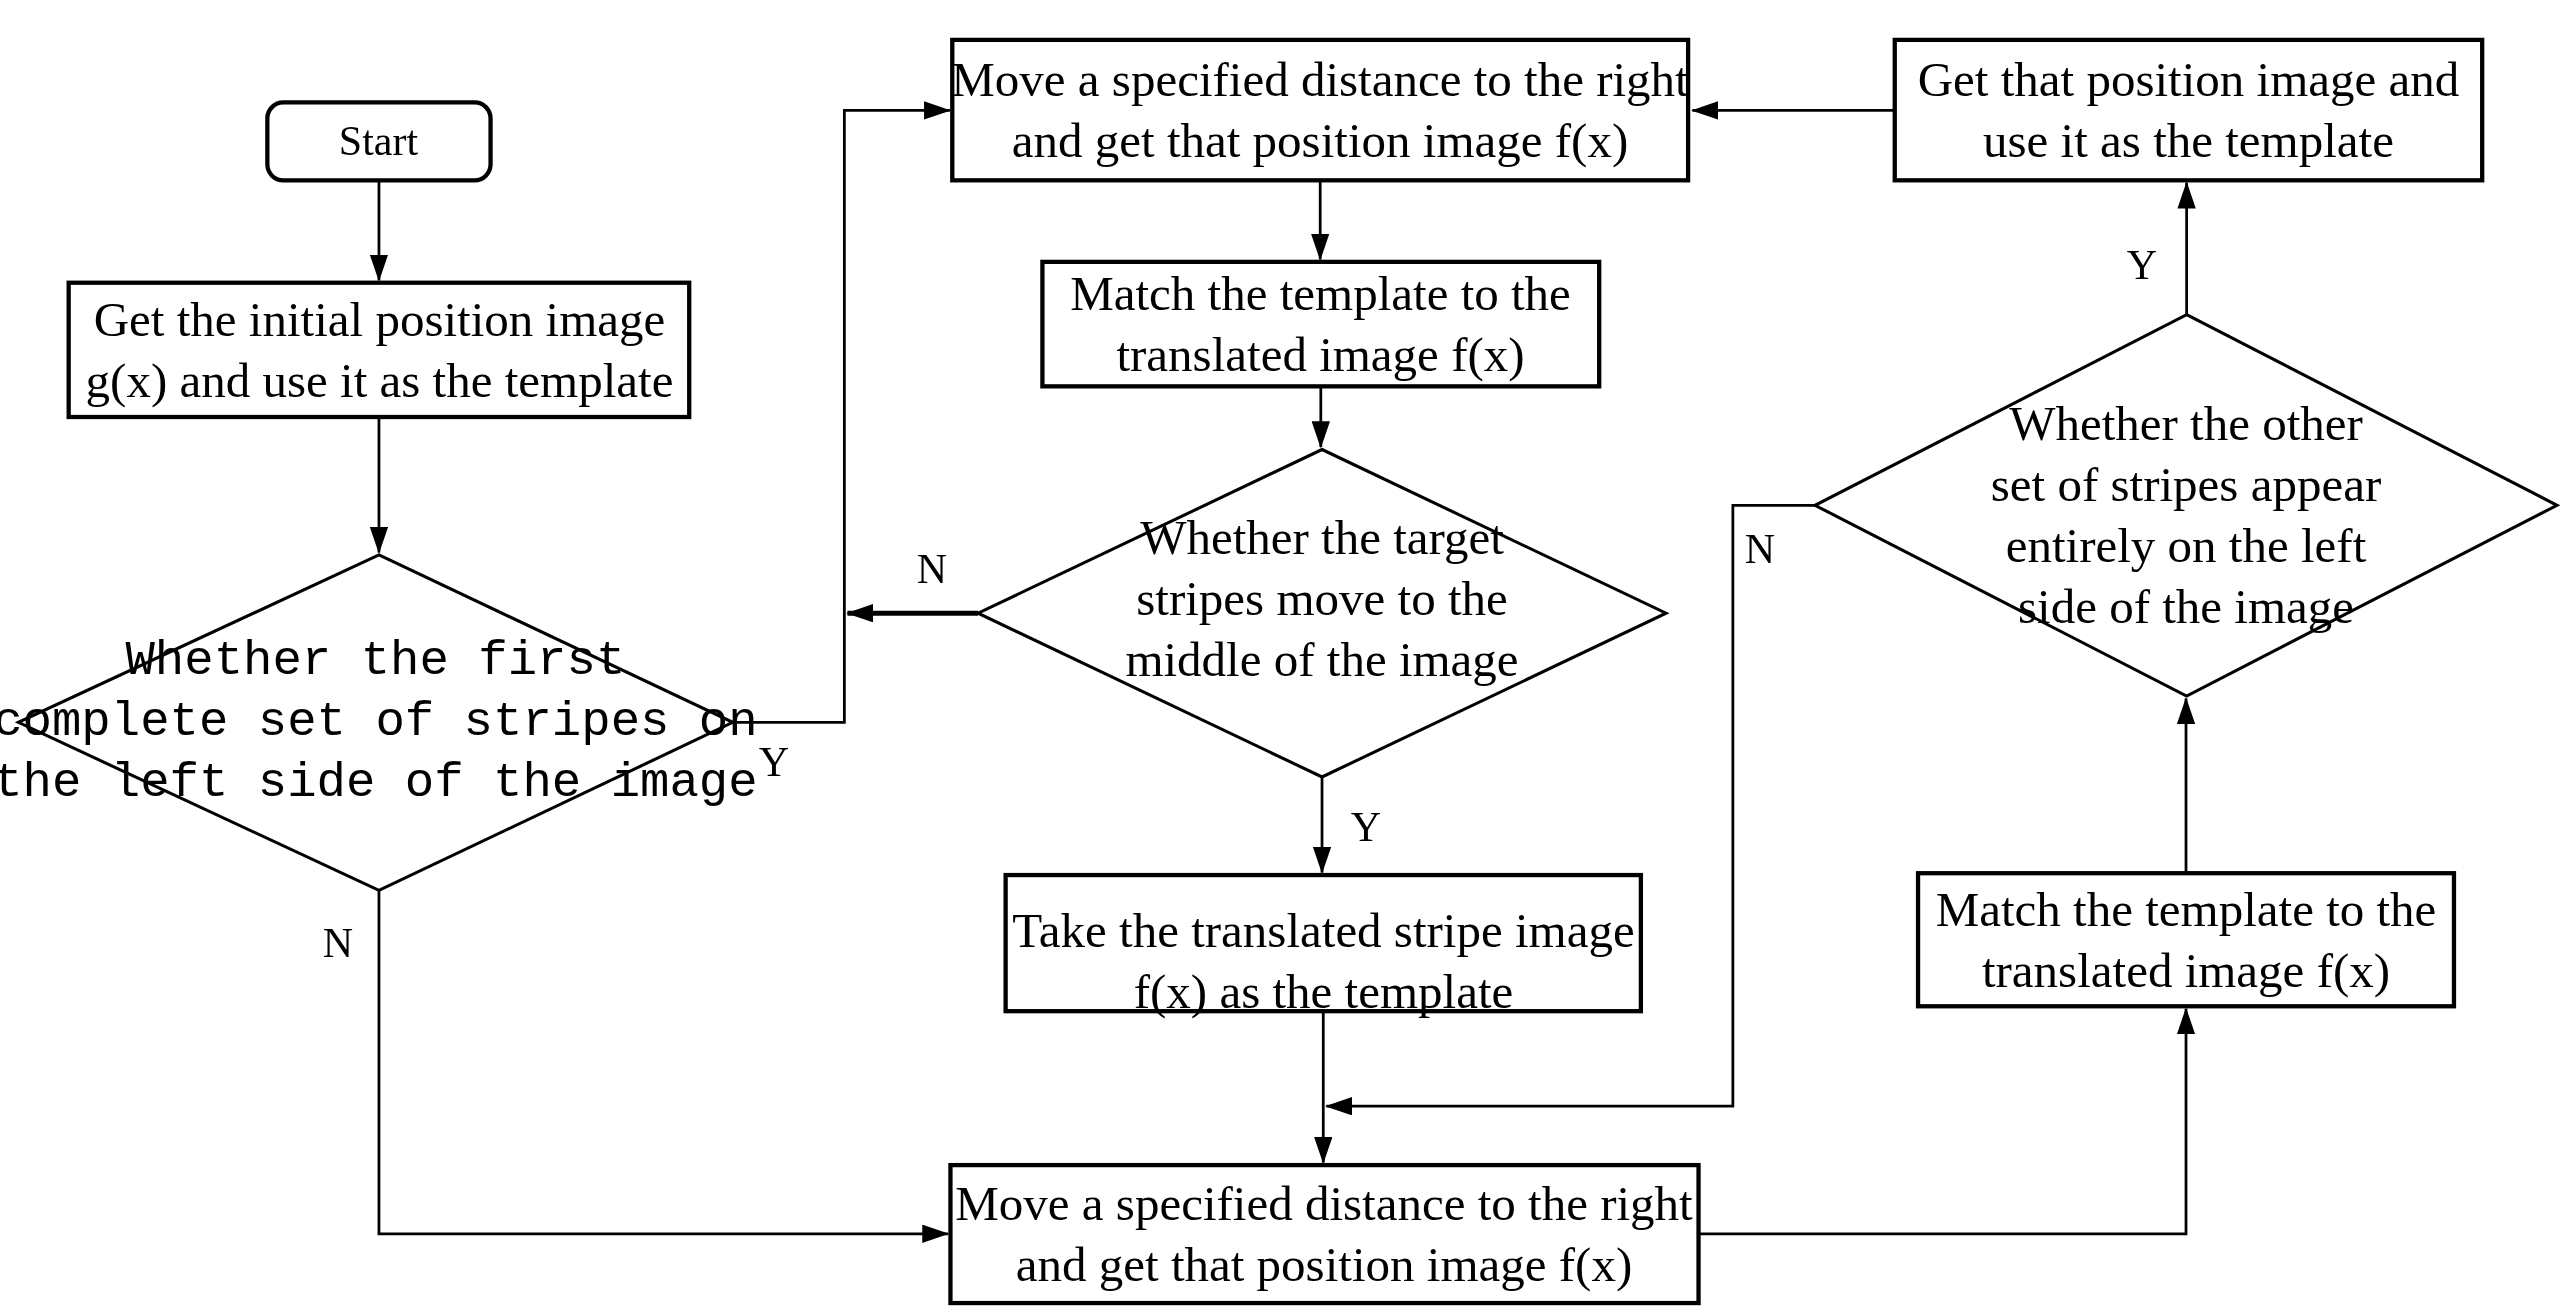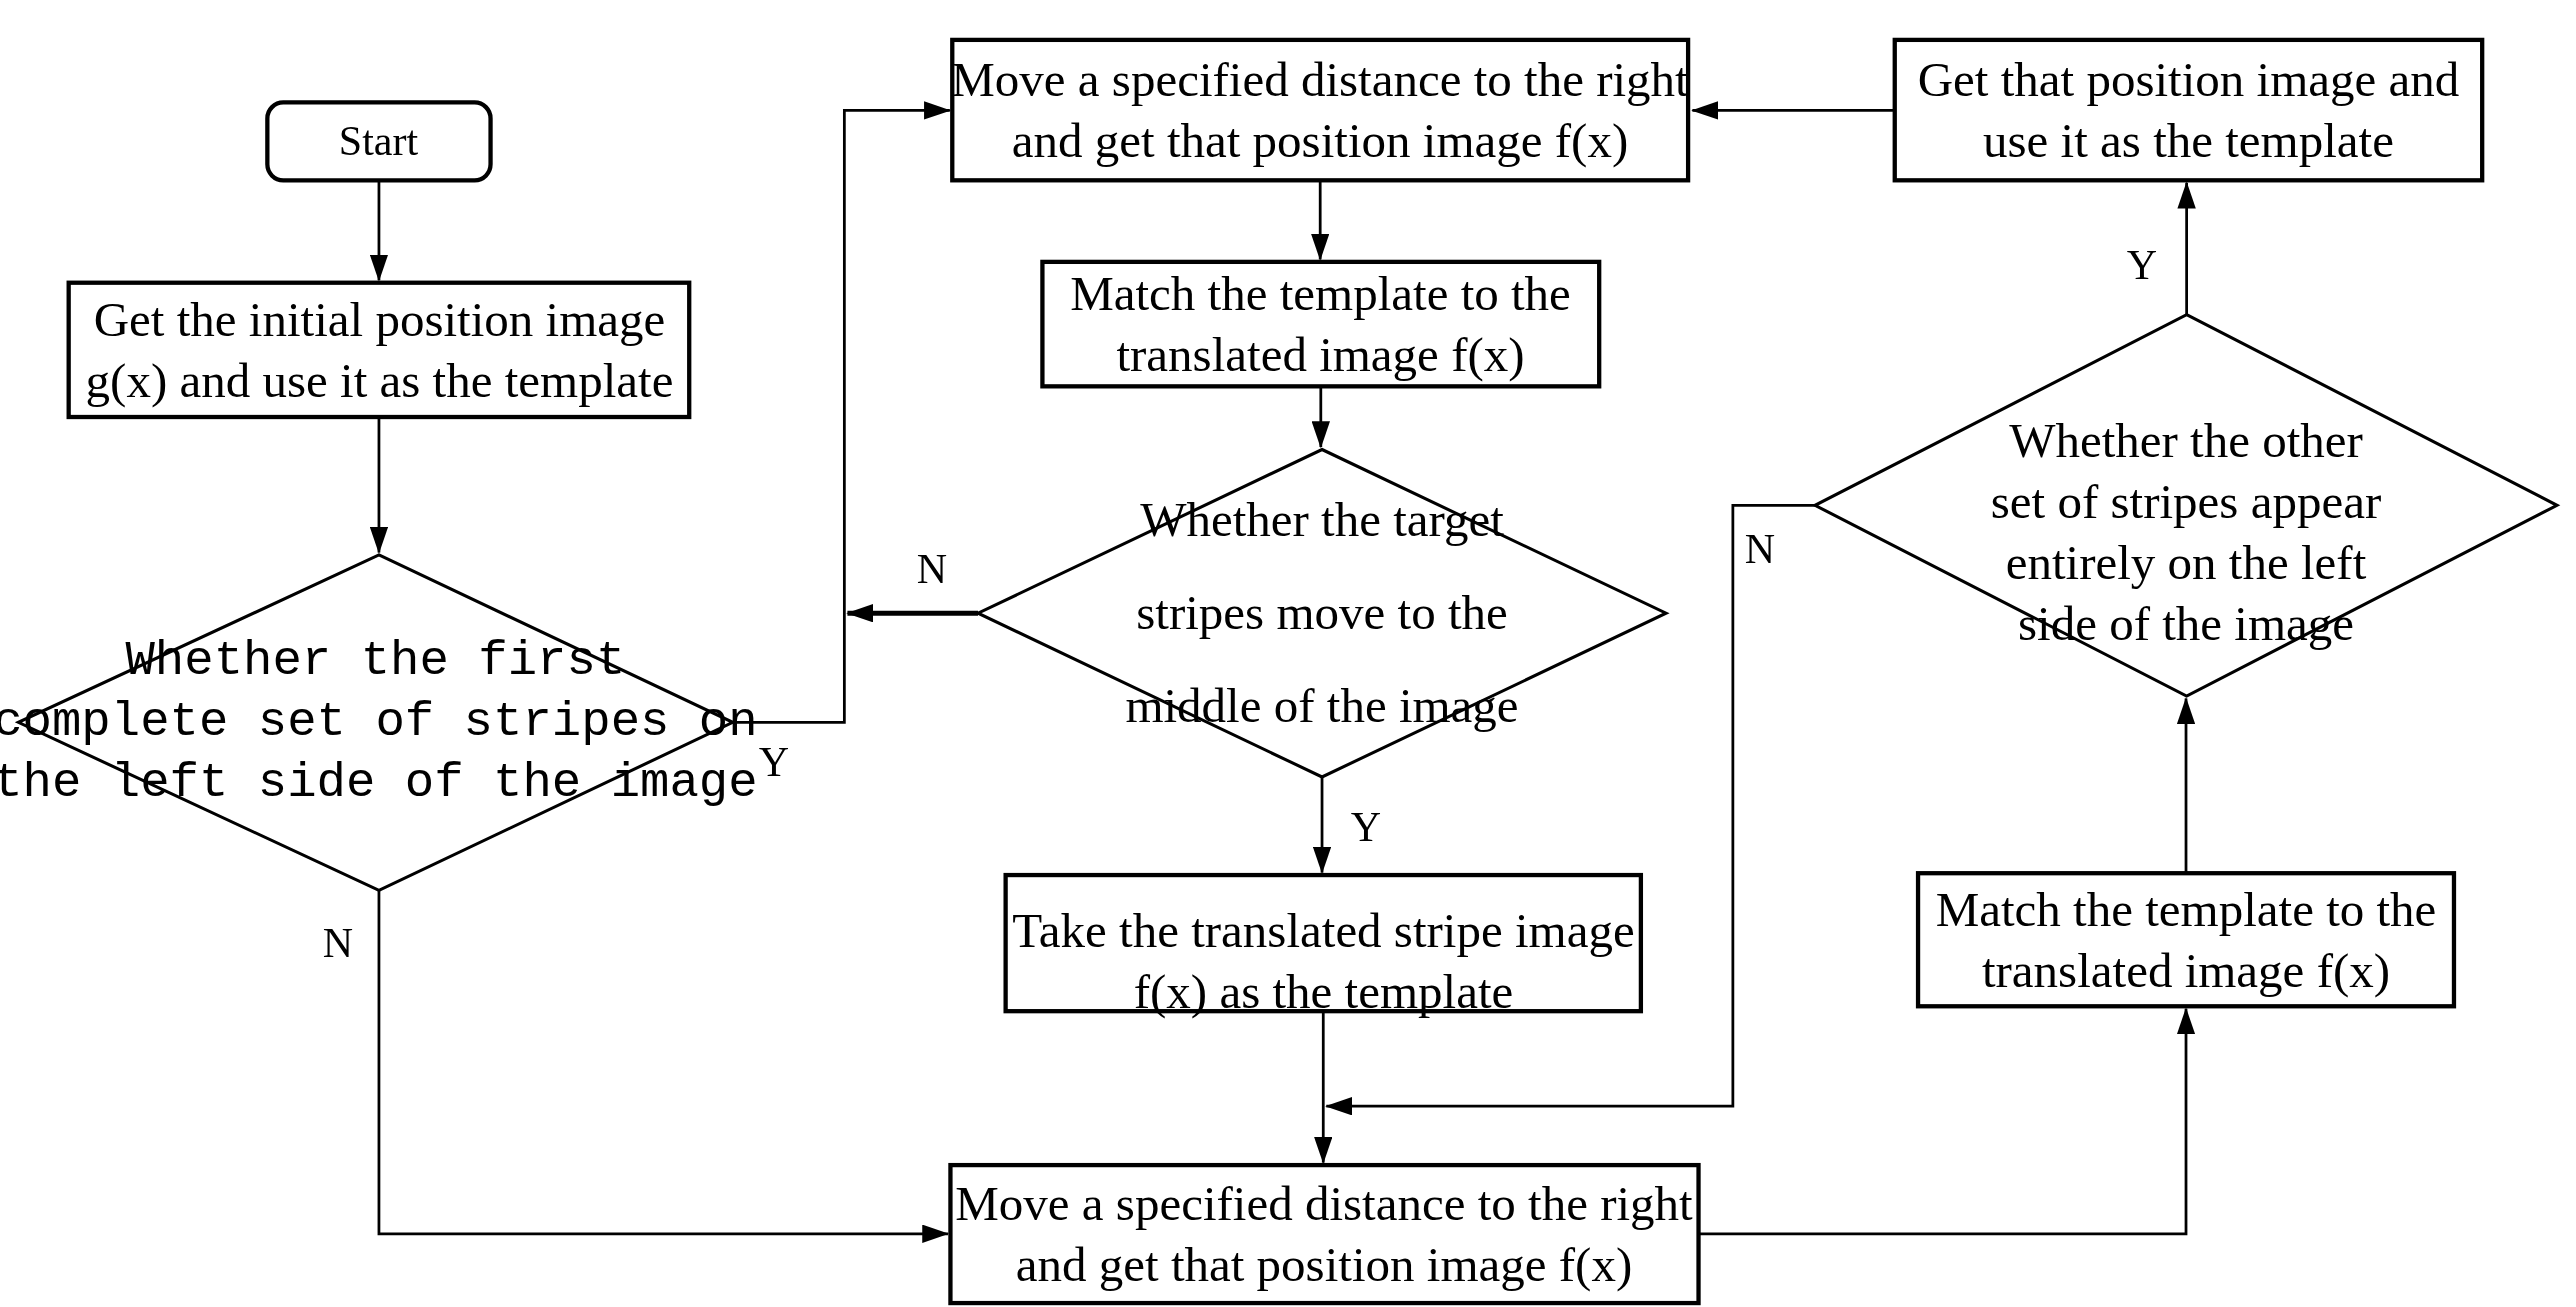--- a/index.html
+++ b/index.html
@@ -132,21 +132,21 @@
       <span>translated image </span><span class="math">f(x)</span>
     </div>
   </div>
 
   <div class="node-label" style="left:18.4px; top:555px; width:714px; height:335px;font-family:Liberation Mono, monospace;">
     <div class="tline">Whether the first</div>
     <div class="tline">complete set of stripes on</div>
     <div class="tline">the left side of the image</div>
   </div>
 
-  <div class="node-label" style="left:978px; top:449px; width:688px; height:327px;gap:32px;">
+  <div class="node-label" style="left:978px; top:435px; width:688px; height:327px;">
     <div class="tline">Whether the target</div>
     <div class="tline">stripes move to the</div>
     <div class="tline">middle of the image</div>
   </div>
 
   <div class="node-label" style="left:1006px; top:893px; width:635px; height:136px;">
     <div class="tline">
       <span>Take the translated stripe image</span>
     </div>
     <div class="tline">
@@ -165,21 +165,21 @@
 
   <div class="node-label" style="left:1895px; top:40px; width:587px; height:140px;">
     <div class="tline">
       <span>Get that position image and</span>
     </div>
     <div class="tline">
       <span>use it as the template</span>
     </div>
   </div>
 
-  <div class="node-label" style="left:1815px; top:341px; width:742px; height:381px;">
+  <div class="node-label" style="left:1815px; top:324px; width:742px; height:381px;">
     <div class="tline">Whether the other</div>
     <div class="tline">set of stripes appear</div>
     <div class="tline">entirely on the left</div>
     <div class="tline">side of the image</div>
   </div>
 
   <div class="node-label" style="left:1918px; top:873px; width:536px; height:133px;">
     <div class="tline">
       <span>Match the template to the</span>
     </div>

